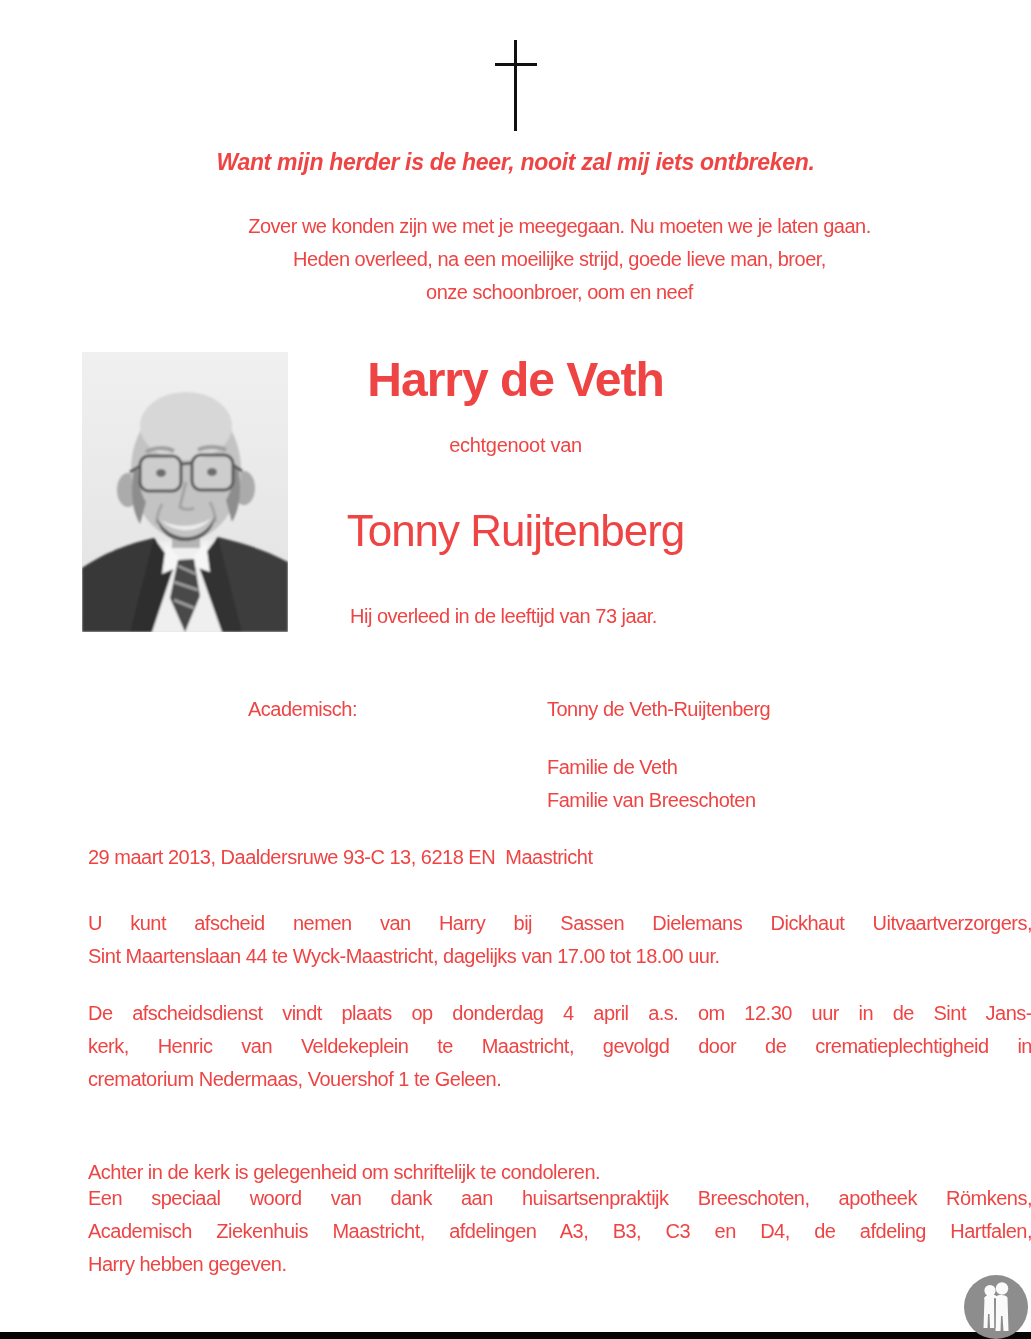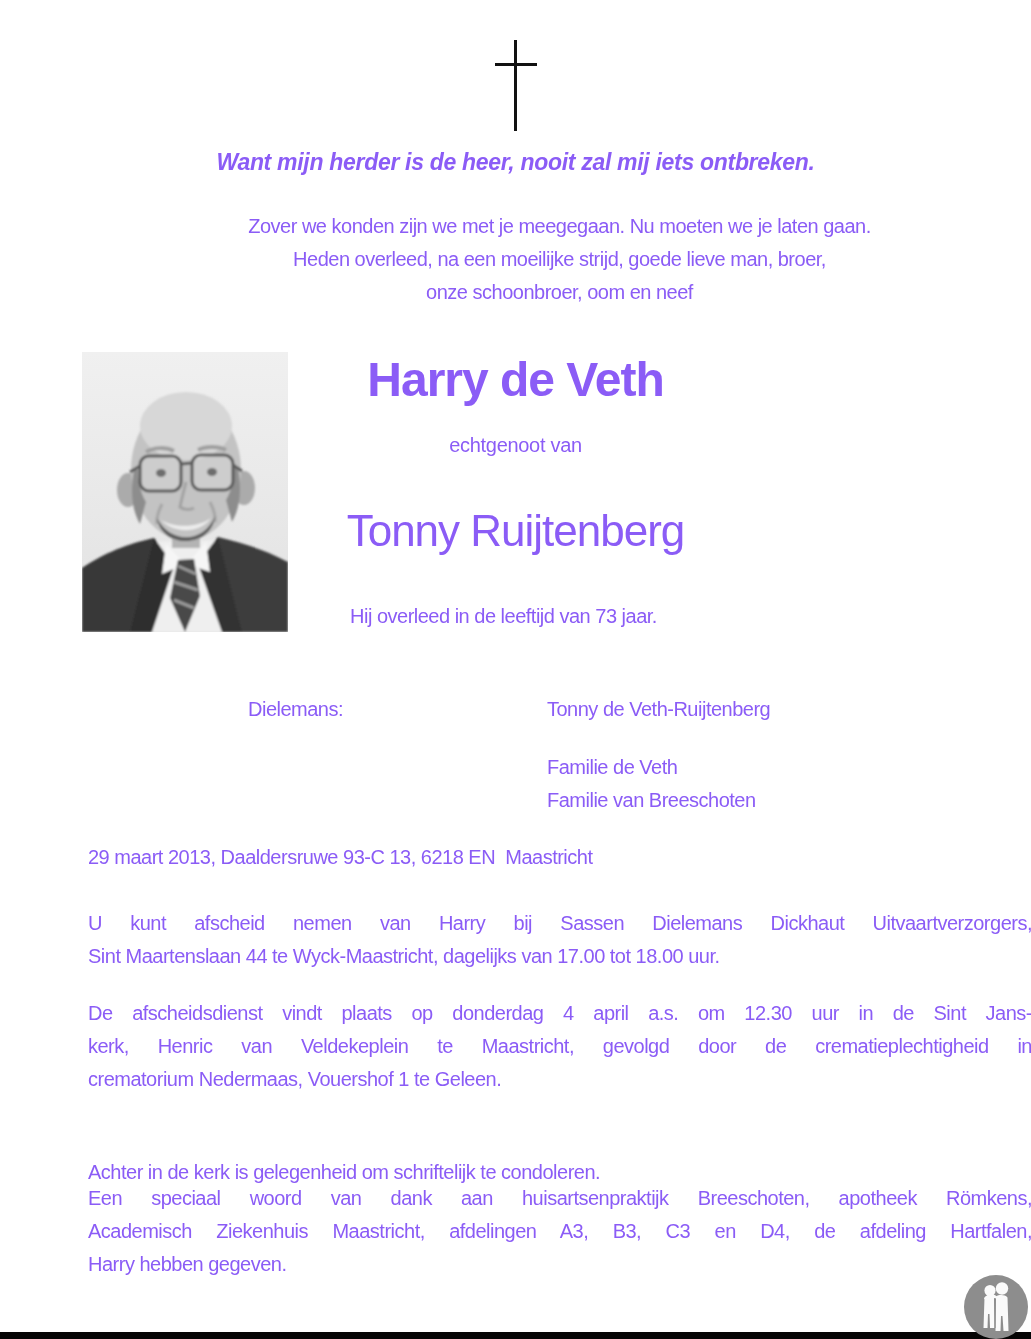--- a/index.html
+++ b/index.html
@@ -1,21 +1,21 @@
 <!DOCTYPE html>
 <html><head>
 <meta charset="utf-8">
 <style>
   html,body{margin:0;padding:0;background:#ffffff;}
   .page{
     position:relative;
     width:1031px;height:1339px;
     background:#ffffff;
     font-family:"Liberation Sans",sans-serif;
-    color:#8b5cf6;
+    color:#ef4444;
     overflow:hidden;
   }
   .abs{position:absolute;}
   .centered{left:0;width:1031px;text-align:center;}
   .body-text{font-size:20px;letter-spacing:-0.5px;line-height:33px;padding-left:44px;}
   .quote{font-size:23px;font-style:italic;font-weight:bold;letter-spacing:-0.3px;}
   .big-name{font-size:48px;letter-spacing:-1px;font-weight:bold;margin:0;}
   .spouse-name{font-size:44px;letter-spacing:-1px;font-weight:normal;margin:12px;}
   .relation{font-size:20px;letter-spacing:-0.3px;}
   .just{text-align:justify;text-align-last:justify;}
@@ -109,21 +109,21 @@
   <div class="abs centered" style="top:352px;">
     <div class="big-name">Harry de Veth</div>
   </div>
   <div class="abs centered relation" style="top:434px;">echtgenoot van</div>
   <div class="abs centered" style="top:494px;">
     <div class="spouse-name">Tonny Ruijtenberg</div>
   </div>
 
   <div class="abs body-text" style="left:306px;top:600px;">Hij overleed in de leeftijd van 73 jaar.</div>
 
-  <div class="abs body-text" style="left:204px;top:693px;">Dielemans:</div>
+  <div class="abs body-text" style="left:204px;top:693px;">Academisch:</div>
   <div class="abs body-text" style="left:503px;top:693px;">Tonny de Veth-Ruijtenberg</div>
   <div class="abs body-text" style="left:503px;top:751px;">
     <div>Familie de Veth</div>
     <div>Familie van Breeschoten</div>
   </div>
 
   <div class="abs body-text prewrap" style="left:44px;top:841px;">29 maart 2013, Daaldersruwe 93-C 13, 6218 EN  Maastricht</div>
 
   <div class="abs para body-text" style="top:907px;">
     <div class="just">U kunt afscheid nemen van Harry bij Sassen Dielemans Dickhaut Uitvaartverzorgers,</div>

